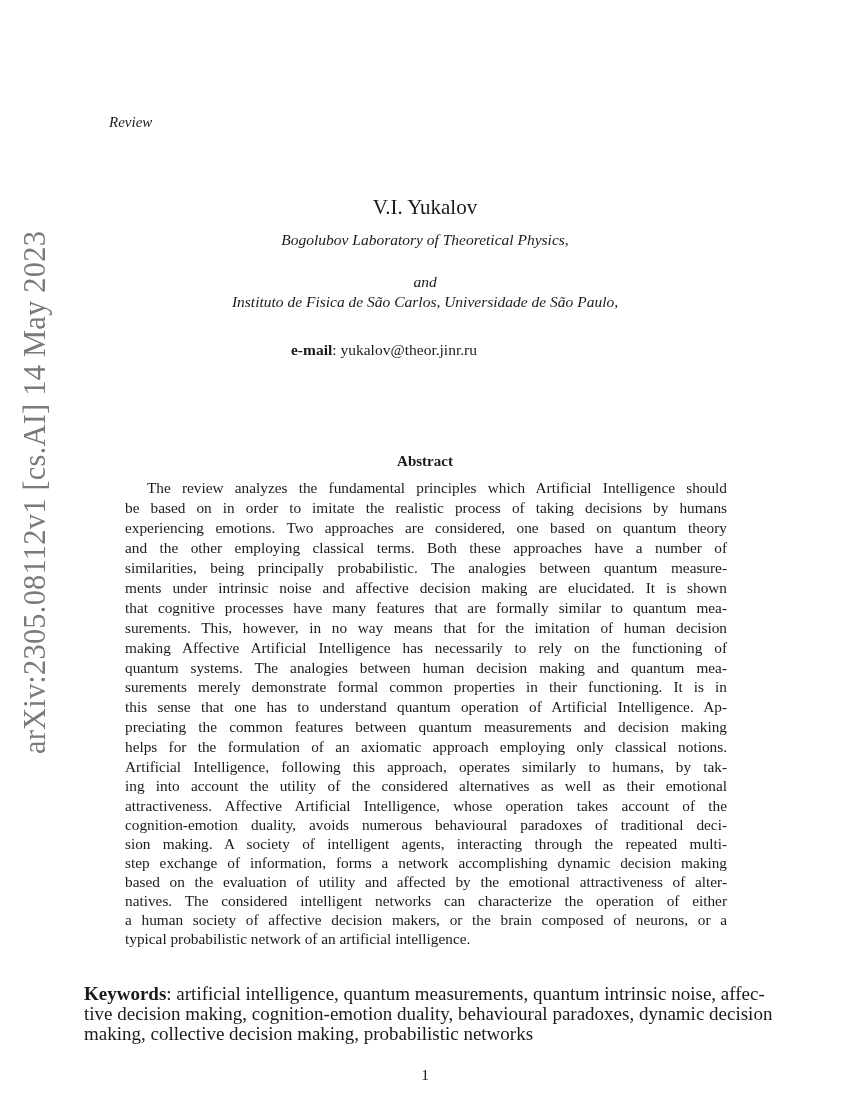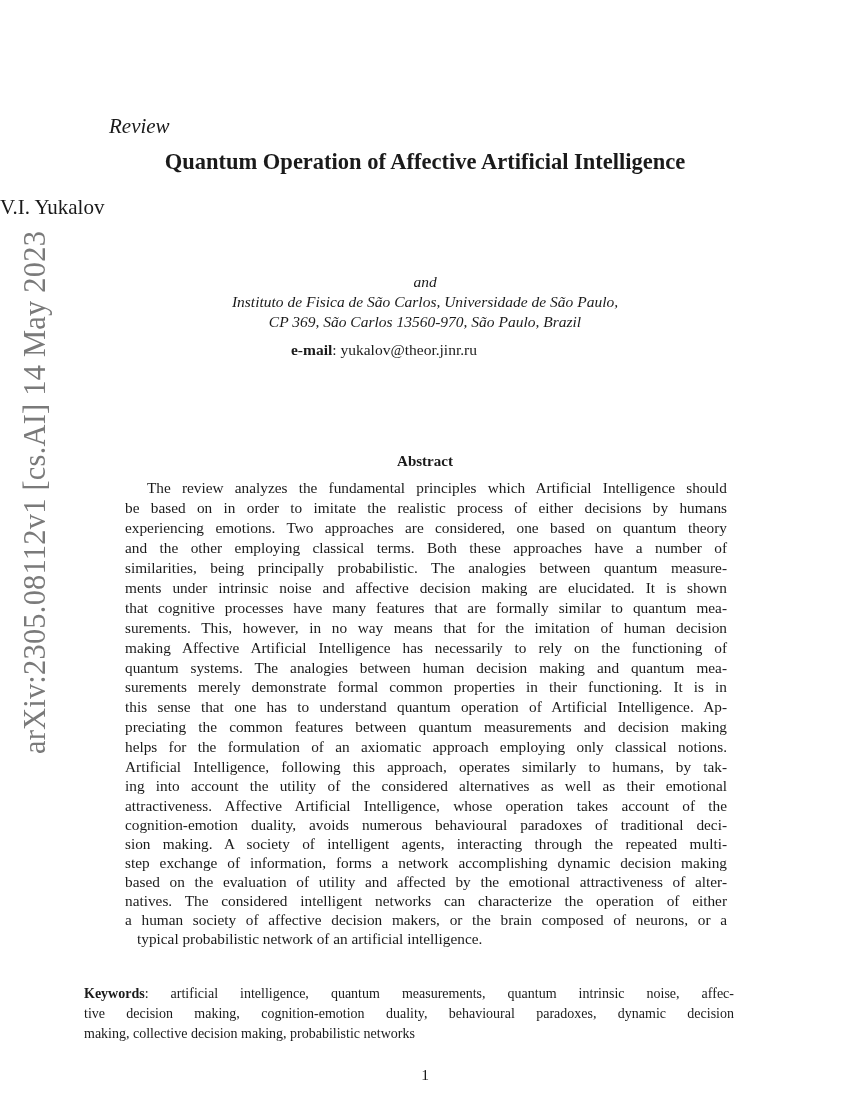--- a/index.html
+++ b/index.html
@@ -13,29 +13,29 @@
       position: absolute; left: 6px; top: 265px; width: 60px; height: 455px;
       display: flex; align-items: center; justify-content: center;
     }
     .sidebar-stamp span {
       display: block; transform: rotate(-90deg); white-space: nowrap;
       font-family: "Liberation Serif", serif; font-size: 30.5px; color: #7a7a7a;
       letter-spacing: 0.2px;
     }
     .review-label {
       position: absolute; left: 109px; top: 114px;
-      font-family: "Liberation Serif", serif; font-style: italic; font-size: 21px;
+      font-family: "Liberation Serif", serif; font-style: italic; font-size: 15px;
     }
     .title {
       position: absolute; left: 0; width: 850px; top: 149px; text-align: center;
       font-family: "Liberation Serif", serif; font-weight: bold; font-size: 22.5px;
       margin: 0;
     }
     .author {
-      position: absolute; left: 0; width: 850px; top: 195px; text-align: left;
+      position: absolute; left: 0; width: 850px; top: 195px; text-align: center;
       font-family: "Liberation Serif", serif; font-size: 21px;
     }
     .affil {
       position: absolute; left: 0; width: 850px; text-align: center;
       font-family: "Liberation Serif", serif; font-style: italic; font-size: 15.5px;
     }
     .email {
       position: absolute; left: 0; width: 768px; top: 341px; text-align: center;
       font-family: "Liberation Serif", serif; font-size: 15.5px;
     }
@@ -43,61 +43,60 @@
     .abstract-heading {
       position: absolute; left: 0; width: 850px; top: 453px; text-align: center;
       font-family: "Liberation Serif", serif; font-weight: bold; font-size: 15px;
     }
     .abs-line {
       position: absolute; left: 125px; width: 602px; height: 20px;
       font-family: "Liberation Serif", serif; font-size: 15.3px; line-height: 20px;
       white-space: nowrap; text-align: justify; text-align-last: justify;
     }
     .abs-line.first { left: 147px; width: 580px; }
-    .abs-line.last { text-align-last: left; margin-left: 12px; }
+    .abs-line.last { text-align-last: left; }
     .kw-line {
       position: absolute; left: 84px; width: 650px; height: 20px;
-      font-family: "Liberation Serif", serif; font-size: 14px; line-height: 20px;
+      font-family: "Liberation Serif", serif; font-size: 19px; line-height: 20px;
       white-space: nowrap; text-align: justify; text-align-last: justify;
     }
     .kw-line.last { text-align-last: left; }
     .kw-line b { font-weight: bold; }
     .page-number {
       position: absolute; left: 0; width: 850px; top: 1066px; text-align: center;
       font-family: "Liberation Serif", serif; font-size: 15.5px;
     }
   </style>
 </head>
 <body>
 
 <div class="page">
 
   <div class="sidebar-stamp">
     <span>arXiv:2305.08112v1  [cs.AI]  14 May 2023</span>
   </div>
 
   <div class="review-label">Review</div>
 
-  <h1 class="title">Quantum Operation of Affective Artificial Intelligence</h1>
 
   <div class="author">V.I. Yukalov</div>
 
+  <div class="affil" style="top:231px">Bogolubov Laboratory of Theoretical Physics,</div>
   <div class="affil" style="top:273px">and</div>
   <div class="affil" style="top:293px">Instituto de Fisica de São Carlos, Universidade de São Paulo,</div>
-  <div class="affil" style="top:313px">CP 369, São Carlos 13560-970, São Paulo, Brazil</div>
 
   <div class="email">
     <b>e-mail</b><span>:</span>&nbsp;<span>yukalov@theor.jinr.ru</span>
   </div>
 
   <div class="abstract-heading">Abstract</div>
 
   <div>
     <div class="abs-line first" style="top:478px">The review analyzes the fundamental principles which Artificial Intelligence should</div>
-    <div class="abs-line" style="top:498px">be based on in order to imitate the realistic process of either decisions by humans</div>
+    <div class="abs-line" style="top:498px">be based on in order to imitate the realistic process of taking decisions by humans</div>
     <div class="abs-line" style="top:518px">experiencing emotions. Two approaches are considered, one based on quantum theory</div>
     <div class="abs-line" style="top:538px">and the other employing classical terms. Both these approaches have a number of</div>
     <div class="abs-line" style="top:558px">similarities, being principally probabilistic. The analogies between quantum measure-</div>
     <div class="abs-line" style="top:578px">ments under intrinsic noise and affective decision making are elucidated. It is shown</div>
     <div class="abs-line" style="top:598px">that cognitive processes have many features that are formally similar to quantum mea-</div>
     <div class="abs-line" style="top:618px">surements. This, however, in no way means that for the imitation of human decision</div>
     <div class="abs-line" style="top:638px">making Affective Artificial Intelligence has necessarily to rely on the functioning of</div>
     <div class="abs-line" style="top:658px">quantum systems. The analogies between human decision making and quantum mea-</div>
     <div class="abs-line" style="top:677px">surements merely demonstrate formal common properties in their functioning. It is in</div>
     <div class="abs-line" style="top:697px">this sense that one has to understand quantum operation of Artificial Intelligence. Ap-</div>

